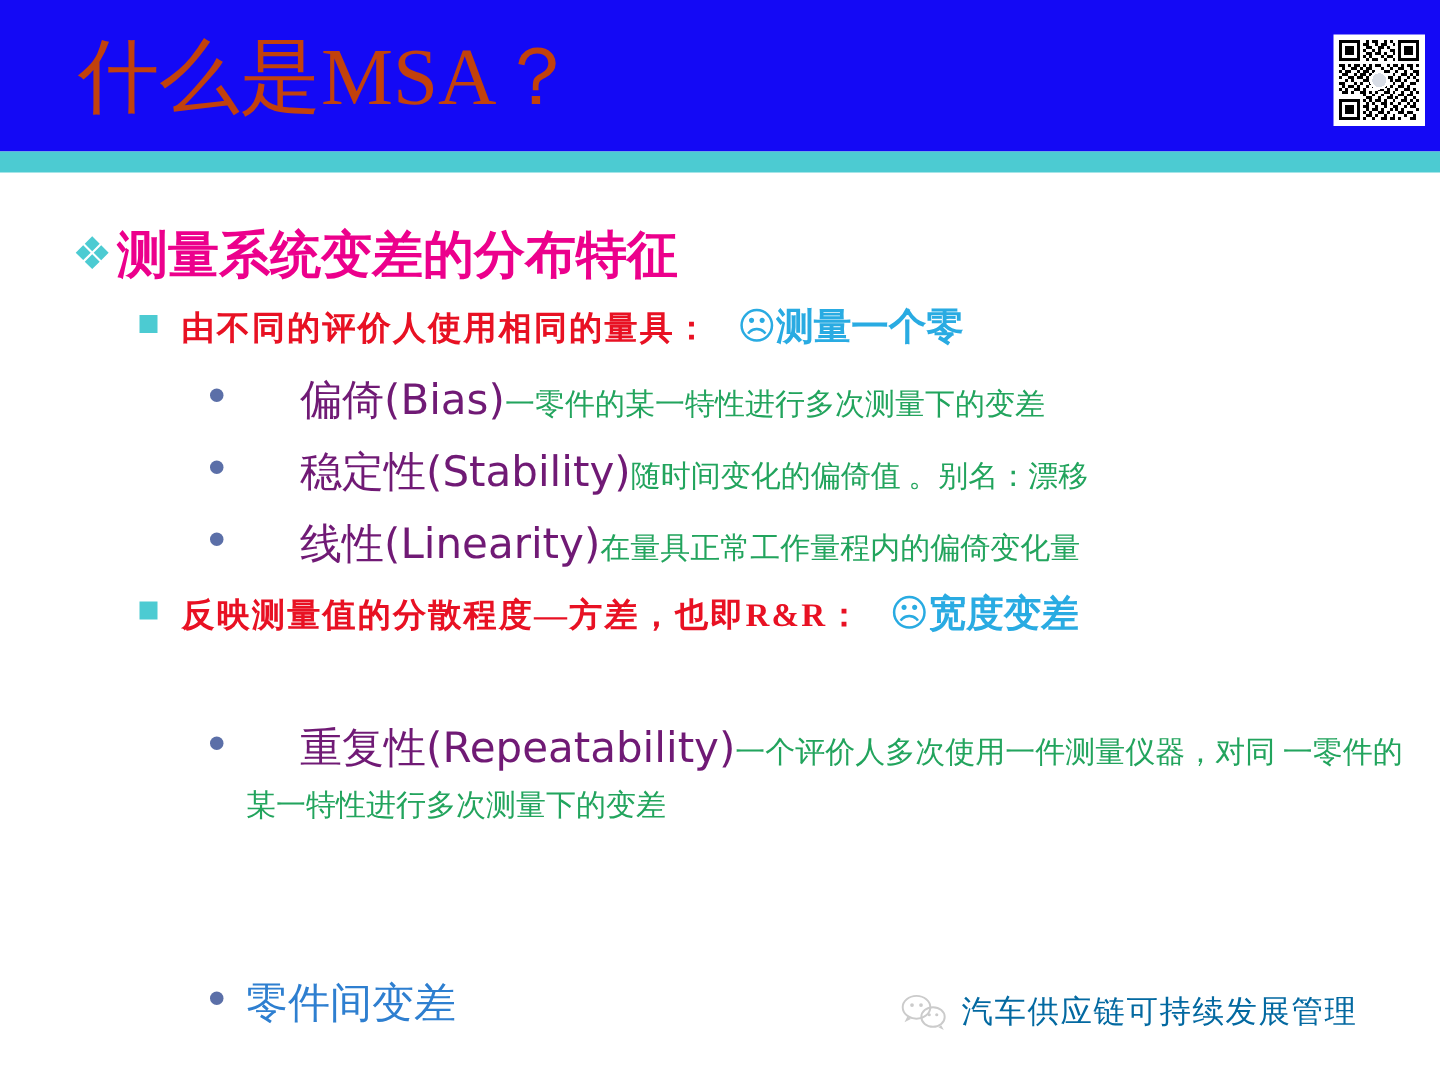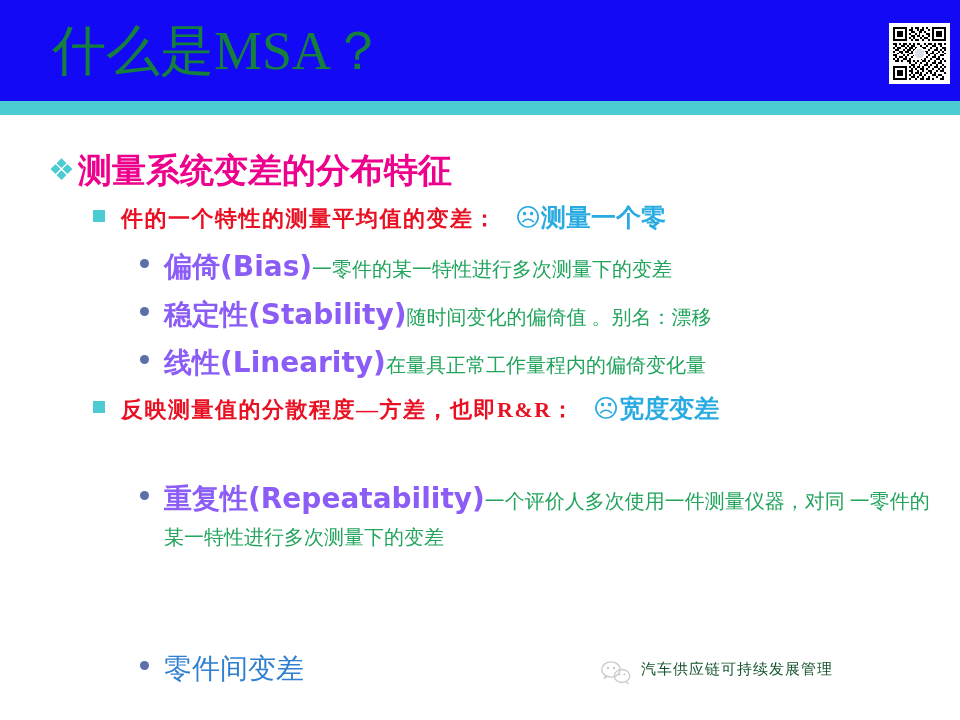--- a/index.html
+++ b/index.html
@@ -29,21 +29,21 @@
     width: 960px;
     height: 14px;
     background: #4CCBD2;
   }
   .slide-title {
     position: absolute;
     left: 52px;
     top: 12px;
     font-size: 54px;
     line-height: 78px;
-    color: #15803d;
+    color: #c2410c;
     font-family: "Liberation Serif", "DejaVu Serif", serif;
     white-space: nowrap;
     letter-spacing: 0px;
   }
   .qr-wrap {
     position: absolute;
     left: 889px;
     top: 23px;
     width: 61px;
     height: 61px;
@@ -131,47 +131,48 @@
     height: 9px;
     border-radius: 50%;
     background: #5B6FA8;
   }
   .lvl3 .body {
     margin-left: 24px;
   }
   .term {
     font-size: 28px;
     line-height: 42px;
-    color: #8b5cf6;
-    font-weight: bold;
+    color: #701a75;
+    font-weight: normal;
     font-family: "DejaVu Sans", "Liberation Sans", sans-serif;
+    margin-left: 36px;
   }
   .desc {
     font-size: 20px;
     line-height: 34px;
     color: #22A45D;
     font-family: "Liberation Serif", "DejaVu Serif", serif;
   }
   .term-plain {
     font-size: 28px;
     line-height: 42px;
     color: #2E7FD0;
     font-family: "DejaVu Sans", "Liberation Sans", sans-serif;
   }
 
   
   .watermark {
     position: absolute;
     left: 600px;
     top: 660px;
     display: flex;
-    align-items: flex-start;
+    align-items: flex-end;
     gap: 9px;
-    color: #14532d;
-    font-size: 15px;
+    color: #0369a1;
+    font-size: 21px;
     font-family: "DejaVu Sans", "Liberation Sans", sans-serif;
     white-space: nowrap;
     letter-spacing: 1px;
   }
   .watermark svg { display: block; }
 </style>
 </head>
 <body>
 
 <div class="header-band"></div>
@@ -374,21 +375,21 @@
 
 <div class="content">
 
   <div class="row lvl1">
     <span class="bullet">❖</span><span class="txt">测量系统变差的分布特征</span>
   </div>
 
   <div class="row lvl2" style="top:86px;">
     <span class="bullet"></span>
     <div class="body">
-      <span>件的一个特性的测量平均值的变差：</span><span style="display:inline-block;width:18px;"></span><span class="hl">☹</span><span class="hl">测量一个零</span>
+      <span>由不同的评价人使用相同的量具：</span><span style="display:inline-block;width:18px;"></span><span class="hl">☹</span><span class="hl">测量一个零</span>
     </div>
   </div>
 
   <div class="row lvl3" style="top:131px;">
     <span class="bullet"></span>
     <div class="body">
       <span class="term">偏倚(Bias)</span><span class="desc">一零件的某一特性进行多次测量下的变差</span>
     </div>
   </div>
 

